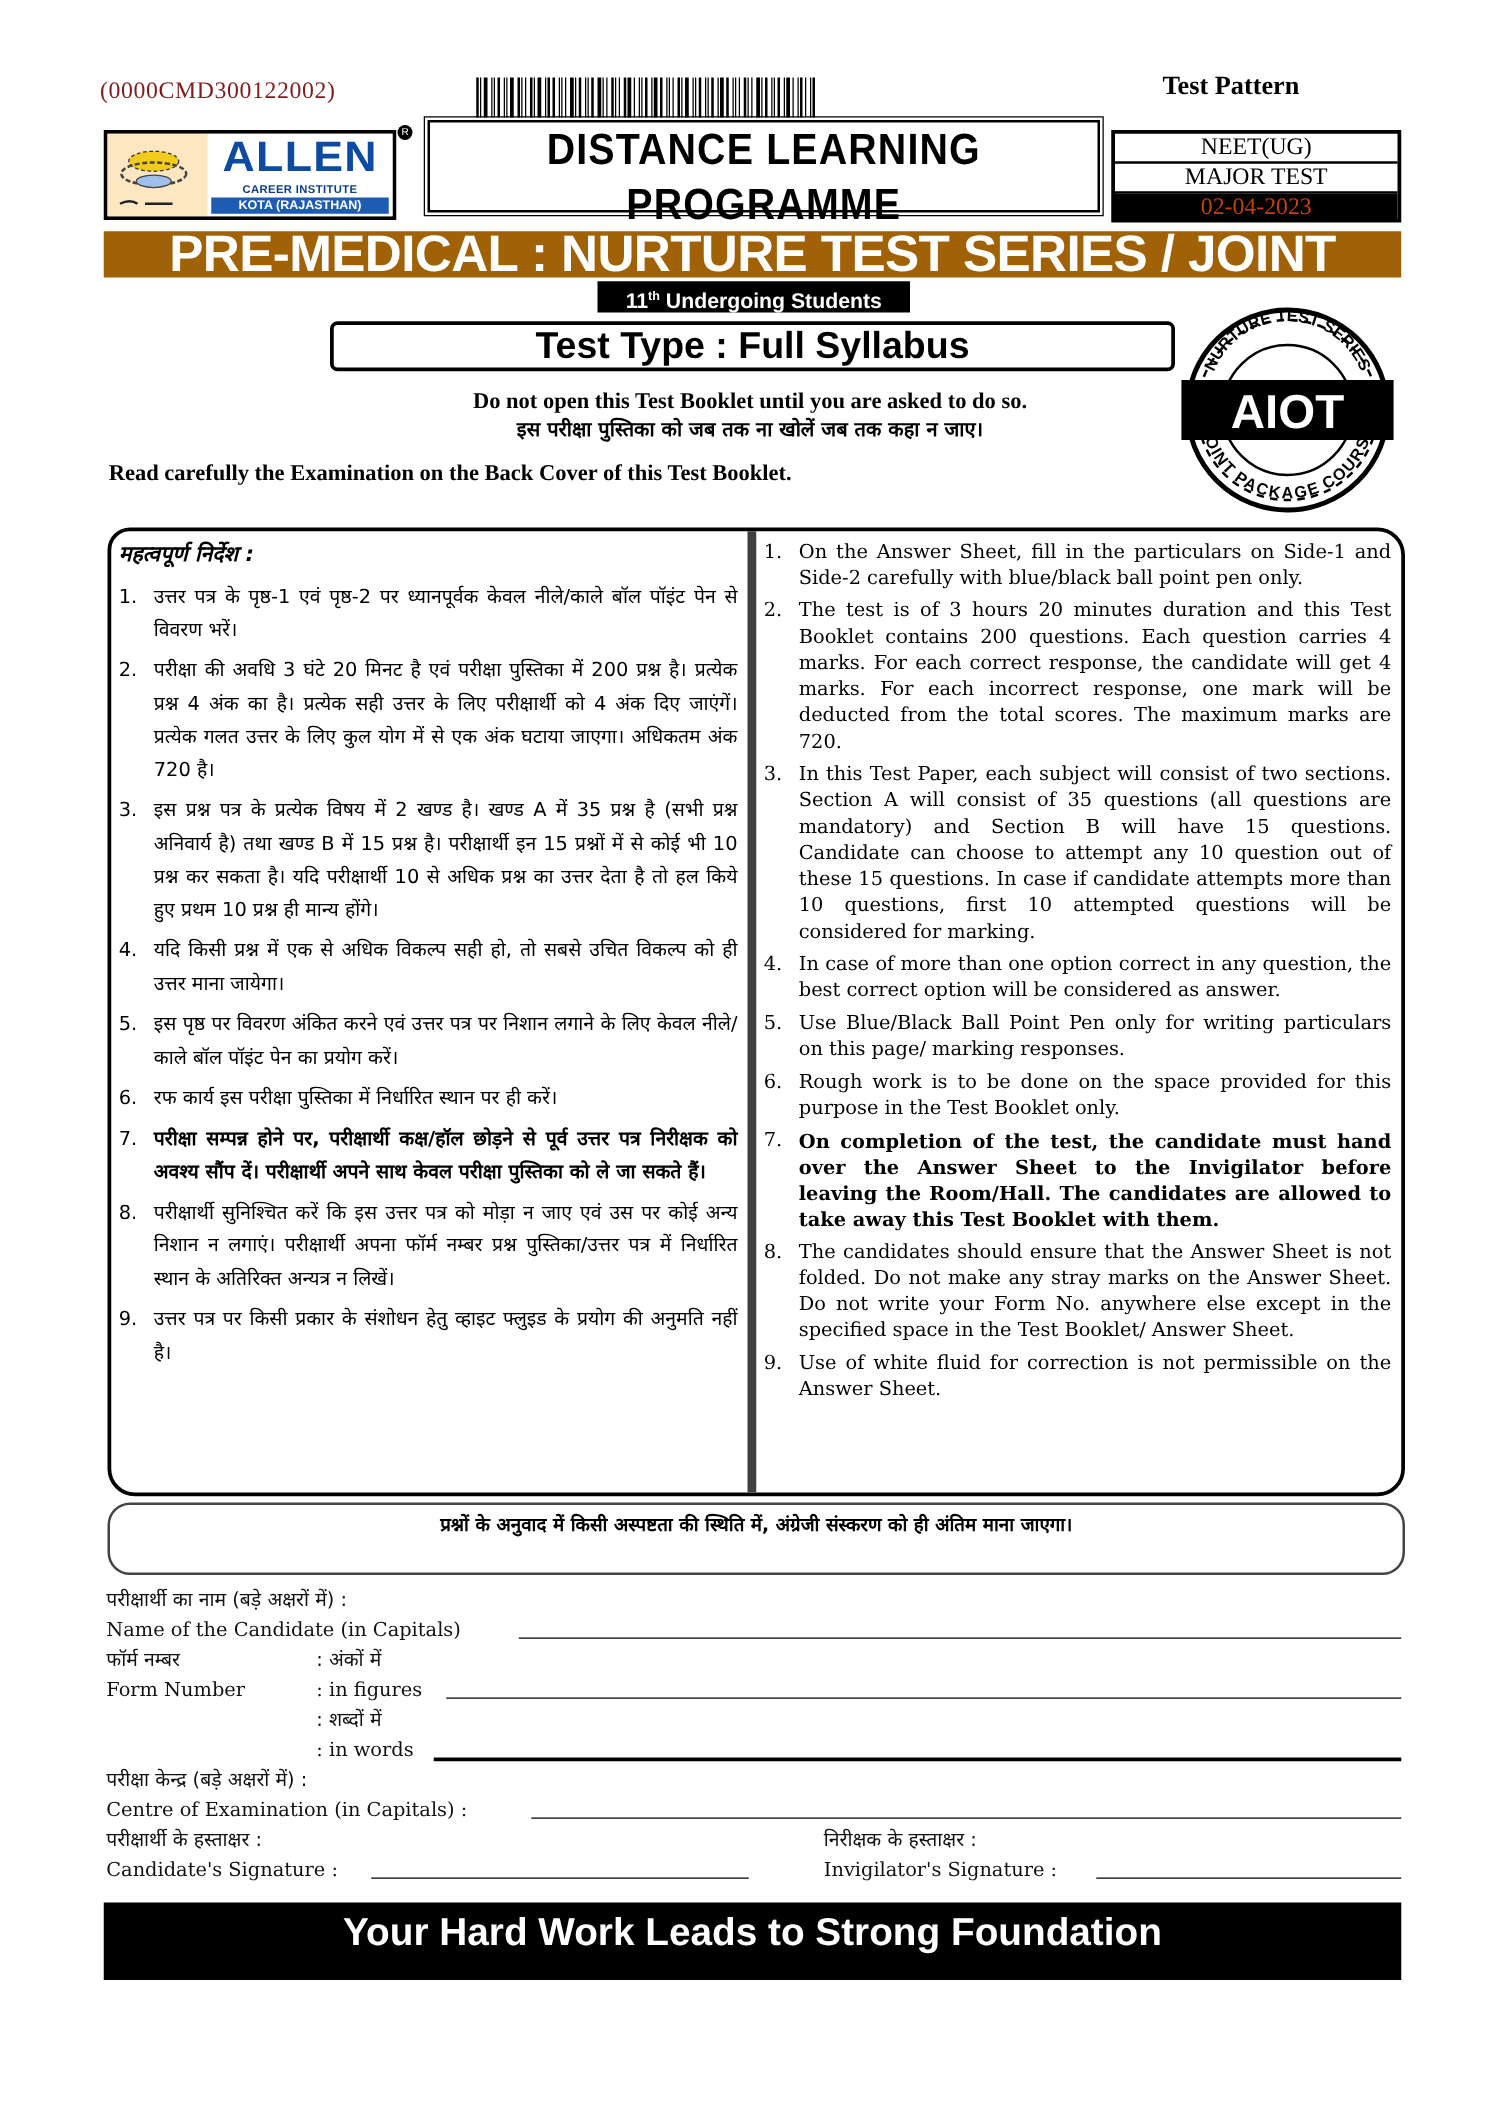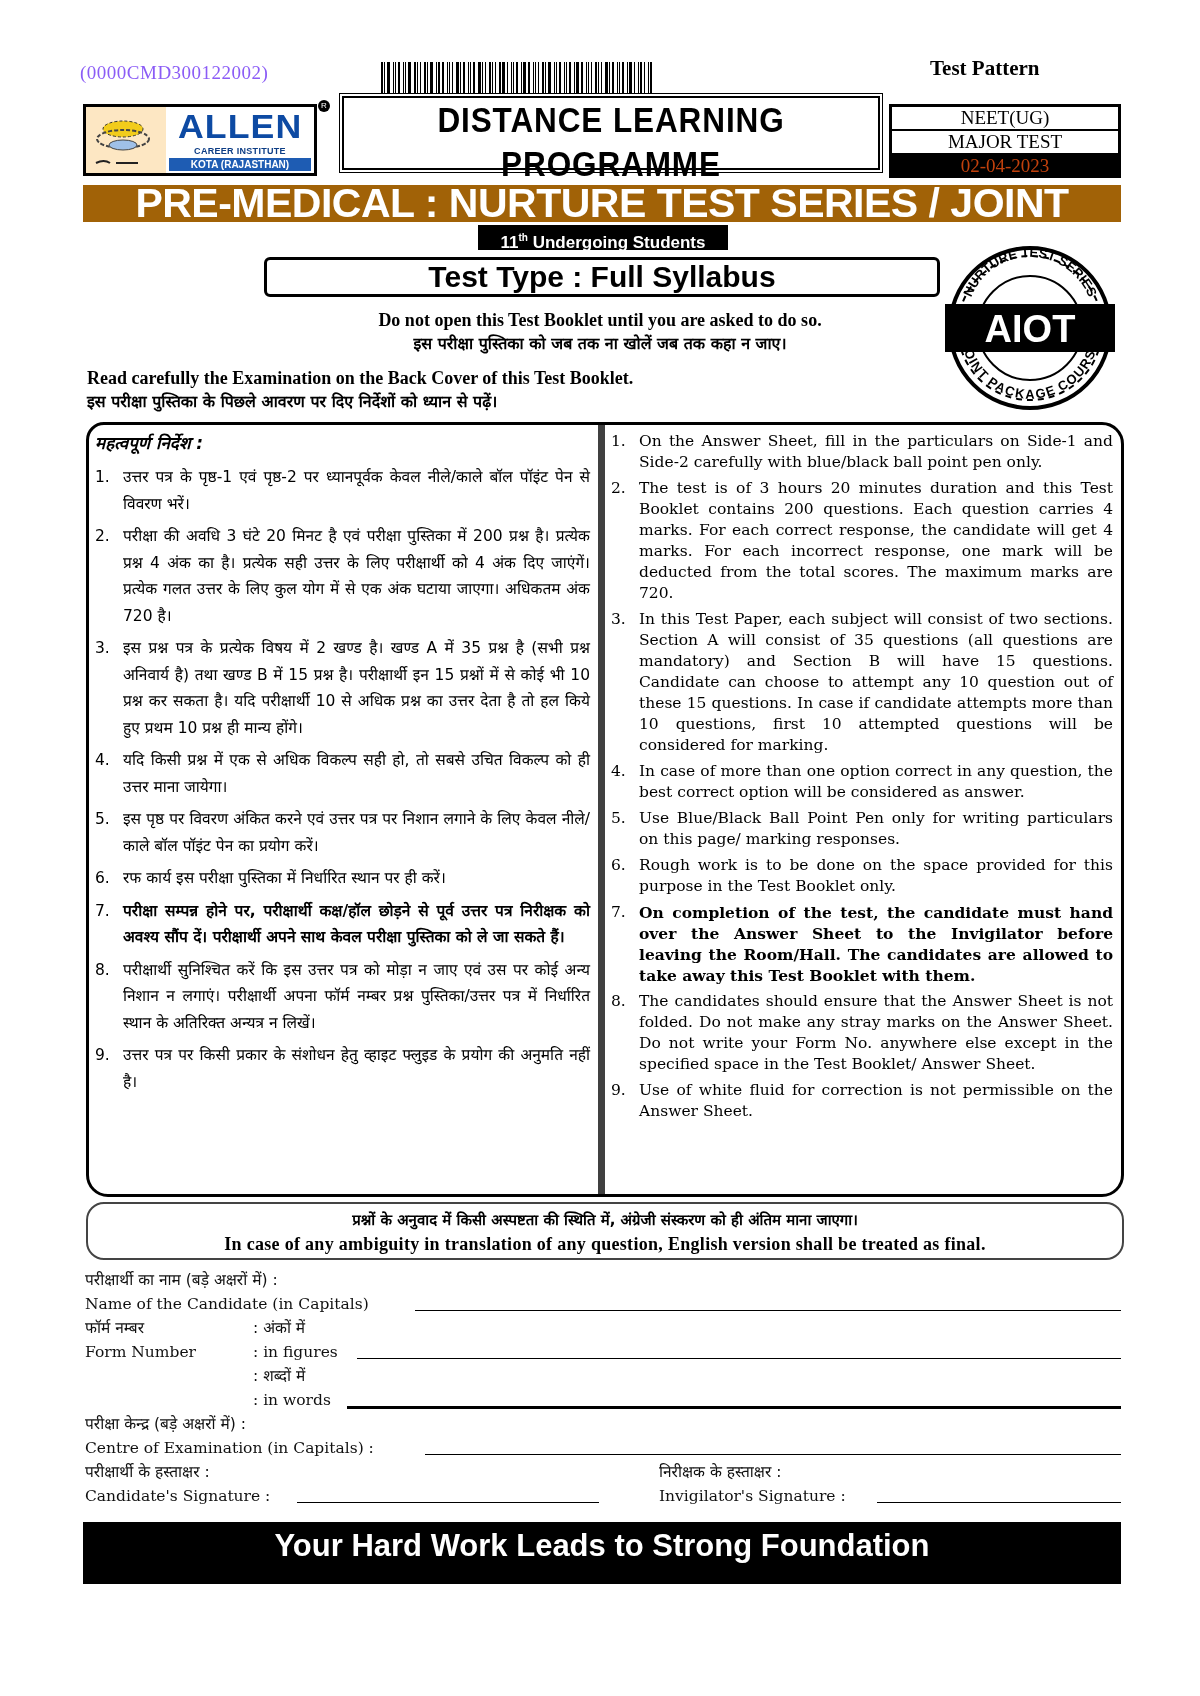--- a/index.html
+++ b/index.html
@@ -2,21 +2,21 @@
 <html><head>
 <meta charset="utf-8">
 <style>
   * { box-sizing: border-box; margin: 0; padding: 0; }
   html, body { width: 1200px; height: 1696px; background: #ffffff; overflow: hidden; }
   body { position: relative; font-family: "DejaVu Serif", serif; color: #000; }
 
   .abs { position: absolute; }
 
   
-  .code { left: 80px; top: 62px; font-size: 19px; font-family: "Liberation Serif", serif; letter-spacing: 0.5px; color: #8b5cf6; }
+  .code { left: 80px; top: 62px; font-size: 19px; font-family: "Liberation Serif", serif; letter-spacing: 0.5px; color: #7f1d1d; }
   .barcode { left: 381px; top: 62px; width: 460px; height: 32px; display: flex; align-items: stretch; }
   .barcode span { display: block; height: 100%; background: #000; }
   .test-pattern { left: 930px; top: 56px; font-size: 21px; font-weight: bold; font-family: "Liberation Serif", serif; }
 
   
   .logo { left: 83px; top: 104px; width: 234px; height: 72px; border: 3px solid #000; display: flex; }
   .logo-left { width: 80px; background: #fde7c3; position: relative; }
   .logo-right { flex: 1; background: #fff; display: flex; flex-direction: column; align-items: center; justify-content: space-between; padding: 2px 3px; }
   .allen-word { font-family: "Liberation Sans", sans-serif; font-weight: 900; color: #0d4aa3; font-size: 34px; line-height: 34px; letter-spacing: 1px; transform: scaleX(1.05); }
   .career { font-family: "Liberation Sans", sans-serif; font-size: 9px; font-weight: bold; color: #0d3d85; letter-spacing: 0.3px; }
@@ -202,21 +202,20 @@
     <text x="85" y="102" text-anchor="middle" font-family="Liberation Sans, sans-serif" font-weight="bold" font-size="38" fill="#fff">AIOT</text>
   </svg>
 </div>
 
 <div class="abs donot">
   <div>Do not open this Test Booklet until you are asked to do so.</div>
   <div class="hi" style="font-family:'DejaVu Sans',sans-serif;font-size:16px;">इस परीक्षा पुस्तिका को जब तक ना खोलें जब तक कहा न जाए।</div>
 </div>
 <div class="abs readcare">
   <div>Read carefully the Examination on the Back Cover of this Test Booklet.</div>
-  <div style="font-family:'DejaVu Sans',sans-serif;font-size:16px;">इस परीक्षा पुस्तिका के पिछले आवरण पर दिए निर्देशों को ध्यान से पढ़ें।</div>
 </div>
 
 <div class="abs instr">
   <div class="col col-l">
     <div class="col-title" style="font-family:'DejaVu Sans',sans-serif;">महत्वपूर्ण निर्देश :</div>
     <div id="hi-list">
         <div class="item">
           <span class="num">1.</span>
           <span class="txt">उत्तर पत्र के पृष्ठ-1 एवं पृष्ठ-2 पर ध्यानपूर्वक केवल नीले/काले बॉल पॉइंट पेन से विवरण भरें।</span>
         </div>
@@ -291,21 +290,20 @@
         <div class="item">
           <span class="num">9.</span>
           <span class="txt">Use of white fluid for correction is not permissible on the Answer Sheet.</span>
         </div>
       </div>
   </div>
 </div>
 
 <div class="abs ambig">
   <div class="ambig-hi">प्रश्नों के अनुवाद में किसी अस्पष्टता की स्थिति में, अंग्रेजी संस्करण को ही अंतिम माना जाएगा।</div>
-  <div class="ambig-en">In case of any ambiguity in translation of any question, English version shall be treated as final.</div>
 </div>
 
 <div class="abs form">
   <div class="frow hi" style="top:0px;">परीक्षार्थी का नाम (बड़े अक्षरों में) :</div>
   <div class="frow" style="top:24px;">Name of the Candidate (in Capitals)</div>
   <div class="fline" style="left:330px; top:42px; width:706px;"></div>
 
   <div class="frow hi" style="top:48px;">फॉर्म नम्बर</div>
   <div class="frow hi" style="top:48px; left:168px;">: अंकों में</div>
   <div class="frow" style="top:72px;">Form Number</div>

